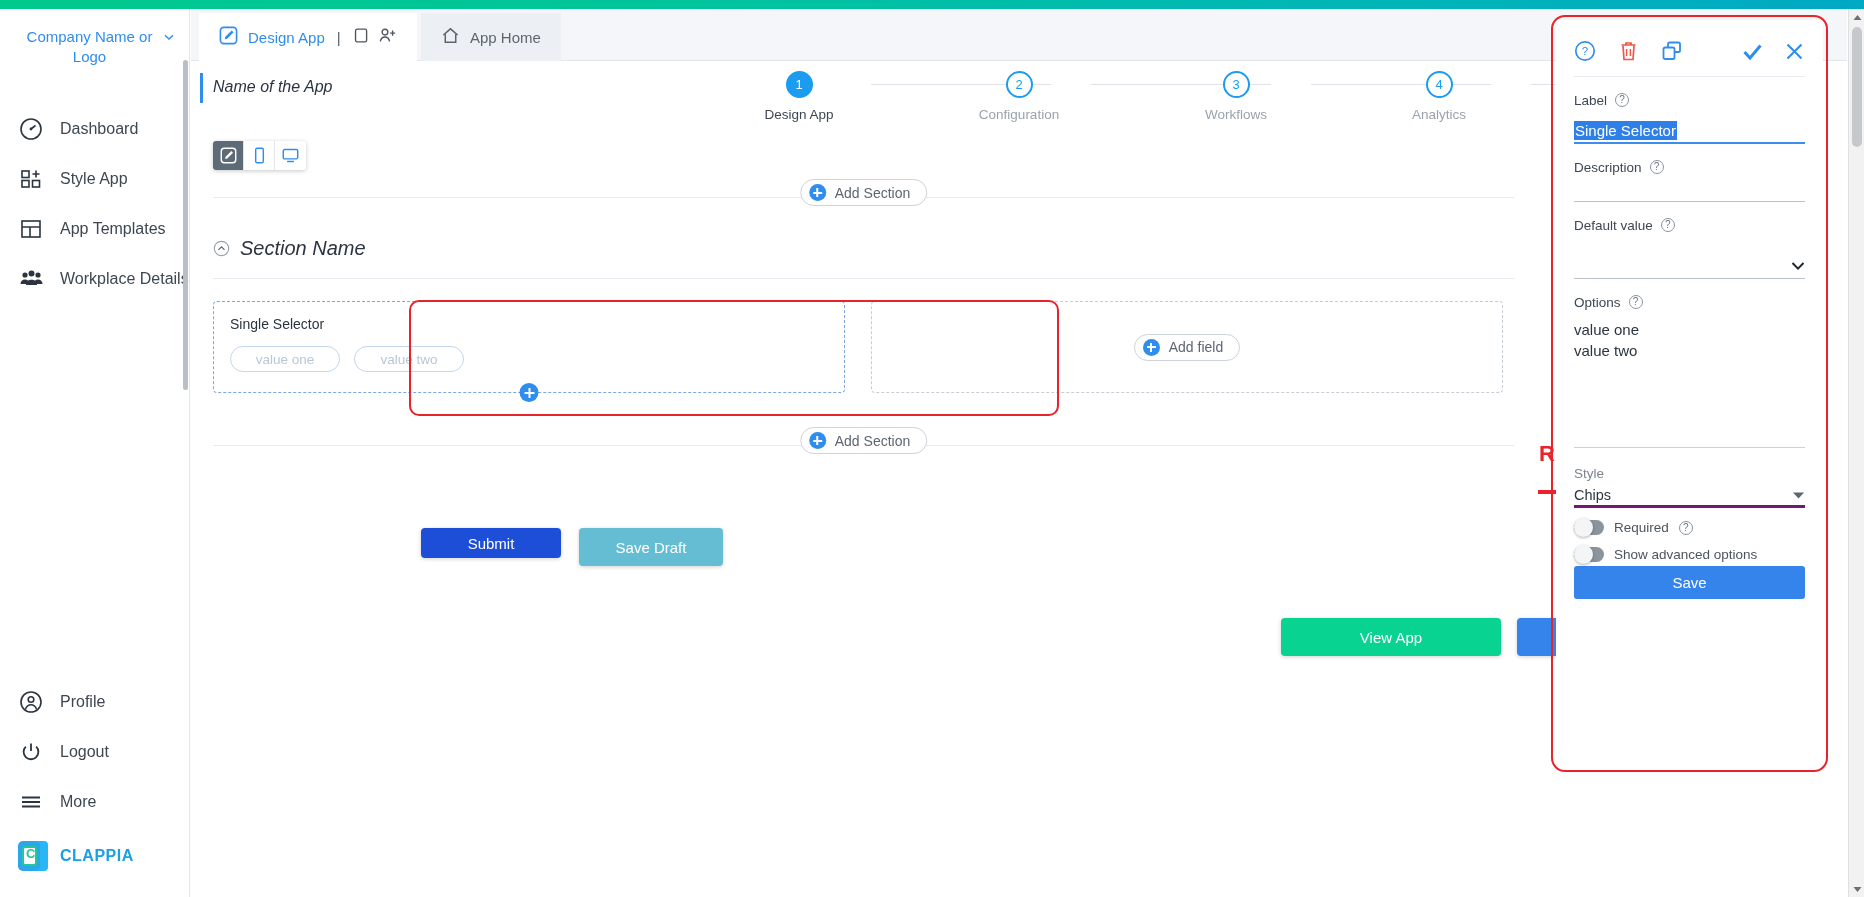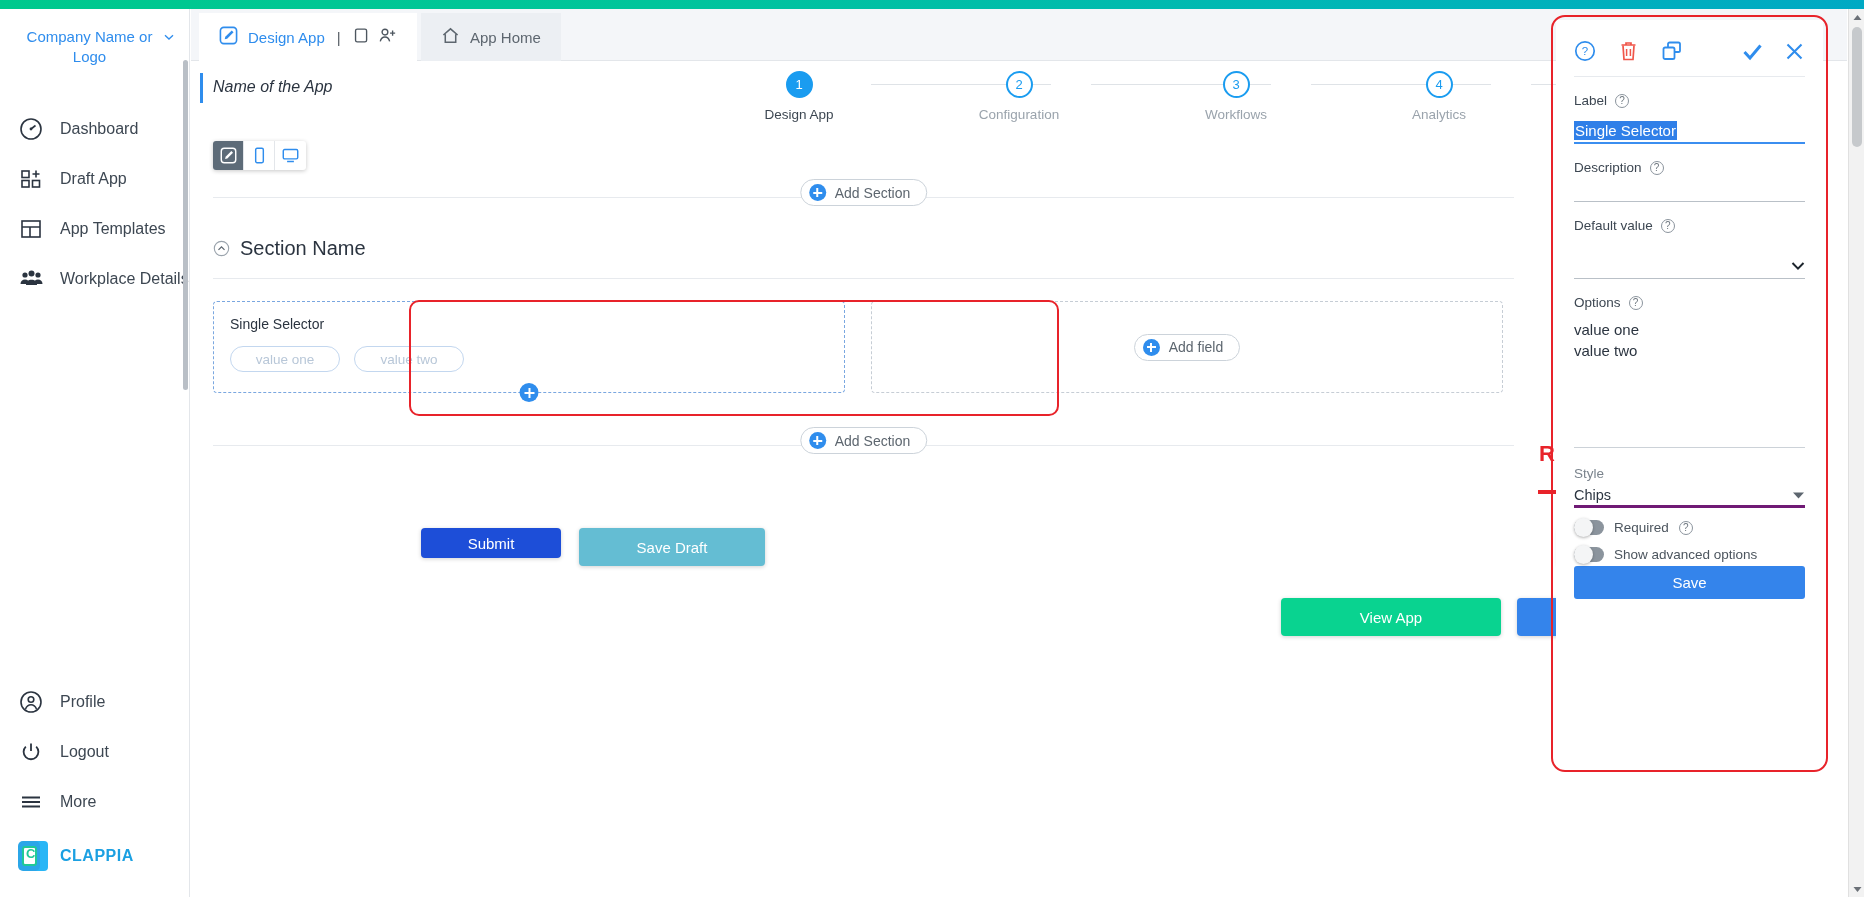--- a/index.html
+++ b/index.html
@@ -120,21 +120,21 @@
     display: flex; align-items: center; gap: 9px;
     height: 27px; padding: 0 16px 0 8px;
     border: 1px solid #ccd3da; border-radius: 14px; background: #fff;
     font-size: 14px; color: #5d666f; cursor: pointer; white-space: nowrap;
   }
   .plus-circle { width: 17px; height: 17px; border-radius: 50%; background: #2f8ded; position: relative; flex: 0 0 17px; }
   .plus-circle::before, .plus-circle::after { content:""; position:absolute; background:#fff; }
   .plus-circle::before { left: 4px; top: 7.5px; width: 9px; height: 2px; }
   .plus-circle::after  { top: 4px; left: 7.5px; height: 9px; width: 2px; }
 
-  .section-head { display: flex; align-items: center; gap: 10px; padding: 22px 0 18px 22px; }
+  .section-head { display: flex; align-items: center; gap: 10px; padding: 22px 0 18px 22px; font-style: italic; }
   .section-head .collapse { width: 17px; height: 17px; }
   .section-title { font-size: 20px; color: #2b3440; }
 
   .fields-row { display: flex; gap: 26px; padding: 22px 22px 0 22px; }
   .field-card {
     position: relative; width: 632px; min-height: 88px;
     border: 1.6px dashed #7aa7e0; border-radius: 4px; padding: 14px 16px 20px 16px;
     background: #fff;
   }
   .field-label { font-size: 14px; color: #2b3440; margin-bottom: 14px; }
@@ -163,23 +163,23 @@
     position: absolute; left: 218px; top: 291px; width: 650px; height: 116px;
     border: 2px solid #e8232a; border-radius: 10px; pointer-events: none;
   }
 
   
   .btn { border: none; border-radius: 4px; color: #fff; cursor: pointer;
          font-size: 15px; font-family: "Liberation Sans", sans-serif;
          box-shadow: 0 1px 4px rgba(0,0,0,.18); }
   .btn-row1 { position: absolute; left: 230px; top: 519px; display: flex; gap: 18px; }
   .btn-submit { width: 140px; height: 30px; background: #1d4ed8; }
-  .btn-savedraft { width: 186px; height: 38px; background: #64bdd3; }
+  .btn-savedraft { width: 144px; height: 38px; background: #64bdd3; }
   .btn-discard { position: absolute; left: 1367px; top: 519px; width: 163px; height: 38px; background: #a2a9b0; }
-  .btn-row2 { position: absolute; left: 1090px; top: 589px; display: flex; gap: 16px; }
+  .btn-row2 { position: absolute; left: 1090px; top: 609px; display: flex; gap: 16px; }
   .btn-viewapp { width: 220px; height: 38px; background: #09d390; }
   .btn-next { width: 220px; height: 38px; background: #3484eb; }
 
   
   .annot { position: absolute; left: 1348px; top: 432px; }
   .annot-text { font-size: 22px; font-weight: bold; color: #e8232a; letter-spacing: .3px; }
   .annot-arrow { position: absolute; left: -1px; top: 32px; }
 
   
   .rp-outer {
@@ -189,21 +189,21 @@
   .rpanel {
     position: absolute; left: 1556px; top: 20px; width: 267px; height: 747px;
     background: #ffffff; padding: 14px 18px 0 18px; z-index: 4;
   }
   .rp-toolbar { display: flex; align-items: center; height: 34px; }
   .rp-toolbar .ti { cursor: pointer; display: flex; align-items: center; justify-content: center; }
   .rp-gap { flex: 1; }
   .rp-div { height: 1px; background: #e7eaee; margin: 8px 0 0 0; }
 
   .rp-group { margin-top: 16px; }
-  .rp-lbl { display: flex; align-items: flex-end; gap: 8px; font-size: 13.5px; color: #3d4752; }
+  .rp-lbl { display: flex; align-items: flex-start; gap: 8px; font-size: 13.5px; color: #3d4752; }
   .qmark { width: 14px; height: 14px; border-radius: 50%; border: 1.3px solid #8b949d; color:#6e777f;
            font-size: 10px; display: flex; align-items: center; justify-content: center; line-height:1; }
   .rp-input {
     margin-top: 10px; height: 26px; border-bottom: 2px solid #3b8ef0;
     display: flex; align-items: center;
   }
   .rp-input .sel-text { background: #2f7fe8; color: #ffffff; font-size: 15px; padding: 1px 1px; }
   .rp-underline { margin-top: 26px; height: 1px; background: #b9c0c7; }
   .rp-select {
     margin-top: 22px; height: 24px; border-bottom: 1px solid #b9c0c7;
@@ -270,21 +270,21 @@
       </div>
       <div class="nav-item">
         <span class="ico">
           <svg width="24" height="24" viewBox="0 0 24 24">
             <rect x="3" y="4" width="7" height="6.5" fill="none" stroke="#2b3440" stroke-width="1.6"></rect>
             <rect x="3" y="13.5" width="7" height="6.5" fill="none" stroke="#2b3440" stroke-width="1.6"></rect>
             <rect x="13.5" y="13.5" width="7" height="6.5" fill="none" stroke="#2b3440" stroke-width="1.6"></rect>
             <path d="M17 3.5 L17 10.5 M13.5 7 L20.5 7" stroke="#2b3440" stroke-width="1.6"></path>
           </svg>
         </span>
-        <span class="lbl">Draft App</span>
+        <span class="lbl">Style App</span>
       </div>
       <div class="nav-item">
         <span class="ico">
           <svg width="24" height="24" viewBox="0 0 24 24">
             <rect x="3" y="4" width="18" height="16" fill="none" stroke="#2b3440" stroke-width="1.6"></rect>
             <path d="M3 10 L21 10 M11 10 L11 20" stroke="#2b3440" stroke-width="1.6"></path>
           </svg>
         </span>
         <span class="lbl">App Templates</span>
       </div>

